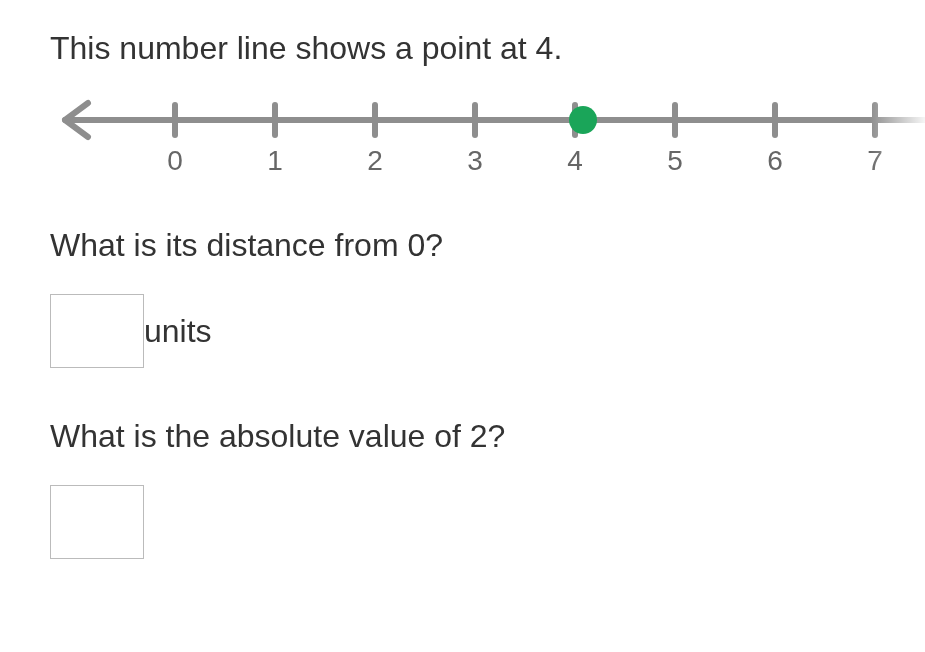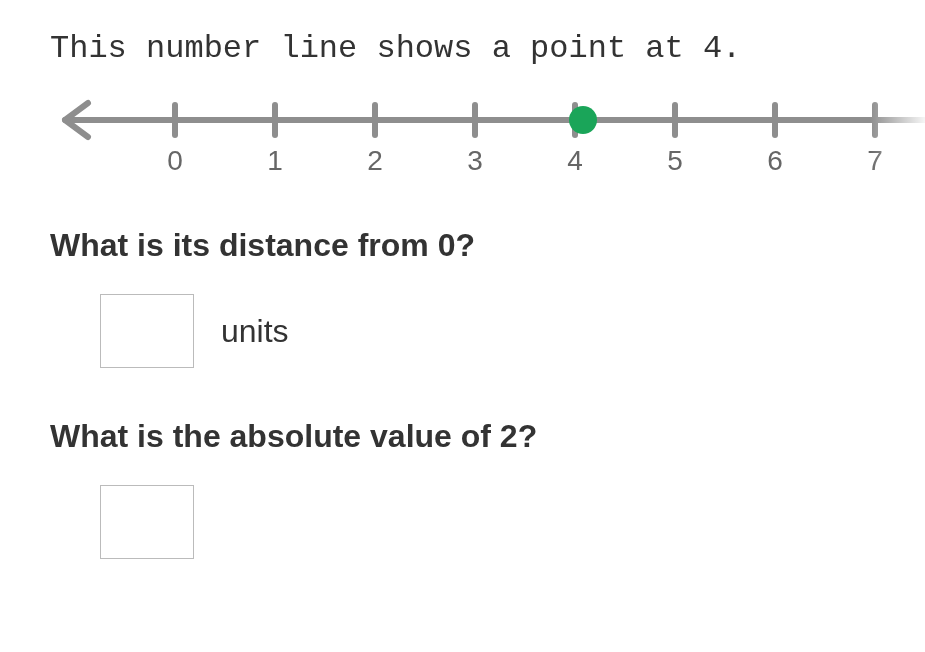--- a/index.html
+++ b/index.html
@@ -13,21 +13,20 @@
       height: 652px;
       background: #fff;
       padding: 30px 50px;
       overflow: hidden;
       color: #333;
     }
     .prompt-text {
       font-size: 32px;
       color: #333;
       margin-bottom: 30px;
-      font-family: Liberation Mono, monospace;
     }
     .number-line-container {
       position: relative;
       width: 870px;
       height: 90px;
       margin-bottom: 40px;
     }
     .number-line-svg {
       display: block;
     }
@@ -35,28 +34,26 @@
       position: absolute;
       font-size: 28px;
       color: #666;
       top: 48px;
       transform: translateX(-50%);
     }
     .question-text {
       font-size: 32px;
       color: #333;
       margin-bottom: 30px;
-      font-weight: bold;
     }
     .answer-row {
       display: flex;
       align-items: center;
-      margin-left: 50px;
       margin-bottom: 50px;
-      gap: 27px;
+      gap: 0;
     }
     .answer-input {
       width: 94px;
       height: 74px;
       border: 1px solid #bbb;
       font-size: 28px;
       text-align: center;
       font-family: inherit;
     }
     .units-label {

